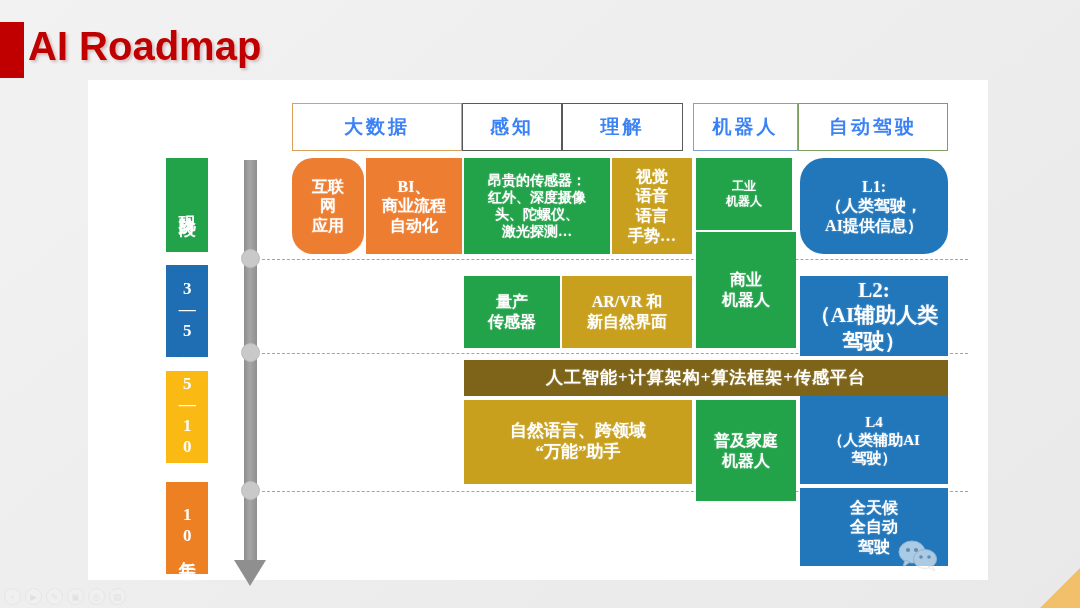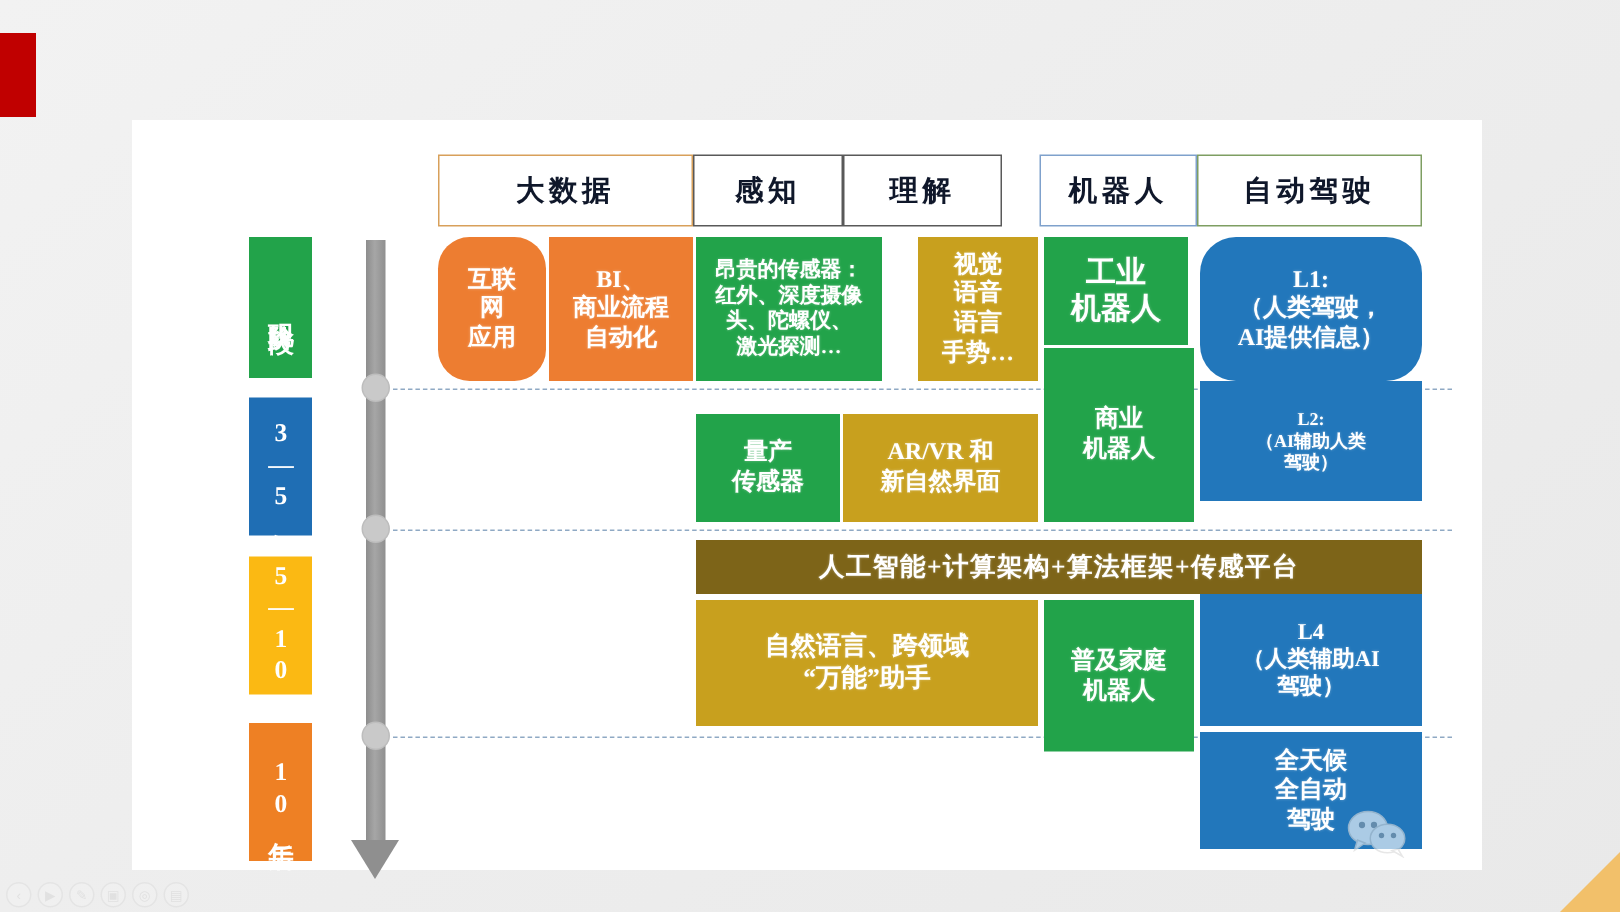--- a/index.html
+++ b/index.html
@@ -76,21 +76,21 @@
     letter-spacing: 2px;
   }
   
   .hdr {
     position: absolute;
     top: 103px; height: 48px;
     background: #ffffff;
     display: flex; align-items: center; justify-content: center;
     font-family: Liberation Sans, sans-serif;
     font-size: 19px; font-weight: bold;
-    color: #0f172a;
+    color: #3b82f6;
     letter-spacing: 3px;
   }
   
   .cell {
     position: absolute;
     display: flex; align-items: center; justify-content: center;
     text-align: center;
     color: #ffffff;
     font-family: "Liberation Serif", serif;
     font-weight: bold;
@@ -131,30 +131,31 @@
     font-size: 9px; color: #c4c4c4;
     background: #f6f6f6;
   }
 </style>
 </head>
 <body>
 
 <div id="slide">
 
   <div id="title-accent"></div>
+  <div id="page-title">AI Roadmap</div>
 
   <div id="canvas"></div>
 
   <div class="hdr" style="left:292px; width:170px; border:1.5px solid #d8a05a;">
     <span>大数据</span>
   </div>
   <div class="hdr" style="left:462px; width:100px; border:1.5px solid #595959;">
     <span>感知</span>
   </div>
-  <div class="hdr" style="left:562px; width:106px; border:1.5px solid #595959;">
+  <div class="hdr" style="left:562px; width:121px; border:1.5px solid #595959;">
     <span>理解</span>
   </div>
   <div class="hdr" style="left:693px; width:105px; border:1.5px solid #7fa1cc;">
     <span>机器人</span>
   </div>
   <div class="hdr" style="left:798px; width:150px; border:1.5px solid #7e9e62;">
     <span>自动驾驶</span>
   </div>
 
   <div id="timeline-shaft"></div>
@@ -178,41 +179,41 @@
   <div class="stage-label" style="left:166px; top:482px; width:42px; height:92px; background:#ee8024;">
     <span>10年后</span>
   </div>
 
   <div class="cell" style="left:292px; top:158px; width:72px; height:96px; background:#ed7d31; font-size:16px;border-radius:21px;">互联
 网
 应用</div>
   <div class="cell" style="left:366px; top:158px; width:96px; height:96px; background:#ed7d31; font-size:16px;">BI、
 商业流程
 自动化</div>
-  <div class="cell" style="left:464px; top:158px; width:124px; height:96px; background:#22a34a; font-size:14px;">昂贵的传感器：
+  <div class="cell" style="left:464px; top:158px; width:146px; height:96px; background:#22a34a; font-size:14px;">昂贵的传感器：
 红外、深度摄像
 头、陀螺仪、
 激光探测…</div>
   <div class="cell" style="left:612px; top:158px; width:80px; height:96px; background:#c8a01e; font-size:16px;">视觉
 语音
 语言
 手势…</div>
-  <div class="cell" style="left:696px; top:158px; width:96px; height:72px; background:#22a34a; font-size:20px;">工业
+  <div class="cell" style="left:696px; top:158px; width:96px; height:72px; background:#22a34a; font-size:12px;">工业
 机器人</div>
   <div class="cell" style="left:800px; top:158px; width:148px; height:96px; background:#2277bb; font-size:16px;border-radius:24px;">L1:
 （人类驾驶，
 AI提供信息）</div>
 
   <div class="cell" style="left:464px; top:276px; width:96px; height:72px; background:#22a34a; font-size:16px;">量产
 传感器</div>
   <div class="cell" style="left:562px; top:276px; width:130px; height:72px; background:#c8a01e; font-size:16px;">AR/VR 和
 新自然界面</div>
   <div class="cell" style="left:696px; top:232px; width:100px; height:116px; background:#22a34a; font-size:16px;">商业
 机器人</div>
-  <div class="cell" style="left:800px; top:254px; width:148px; height:80px; background:#2277bb; font-size:12px;">L2:
+  <div class="cell" style="left:800px; top:276px; width:148px; height:80px; background:#2277bb; font-size:21px;">L2:
 （AI辅助人类
 驾驶）</div>
 
   <div class="cell" style="left:464px; top:360px; width:484px; height:36px; background:#7d6418; font-size:17px; letter-spacing:1px;">人工智能+计算架构+算法框架+传感平台</div>
 
   <div class="cell" style="left:464px; top:400px; width:228px; height:84px; background:#c8a01e; font-size:17px;">自然语言、跨领域
 “万能”助手</div>
   <div class="cell" style="left:696px; top:400px; width:100px; height:101px; background:#22a34a; font-size:16px;">普及家庭
 机器人</div>
   <div class="cell" style="left:800px; top:396px; width:148px; height:88px; background:#2277bb; font-size:15px;">L4

